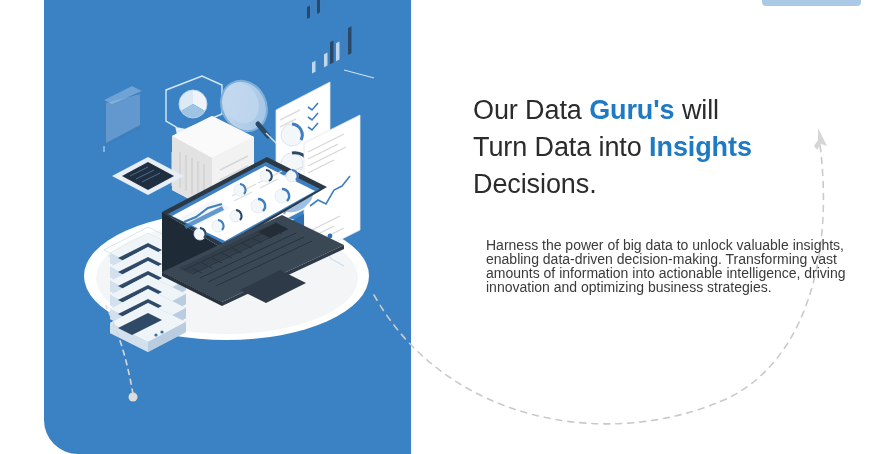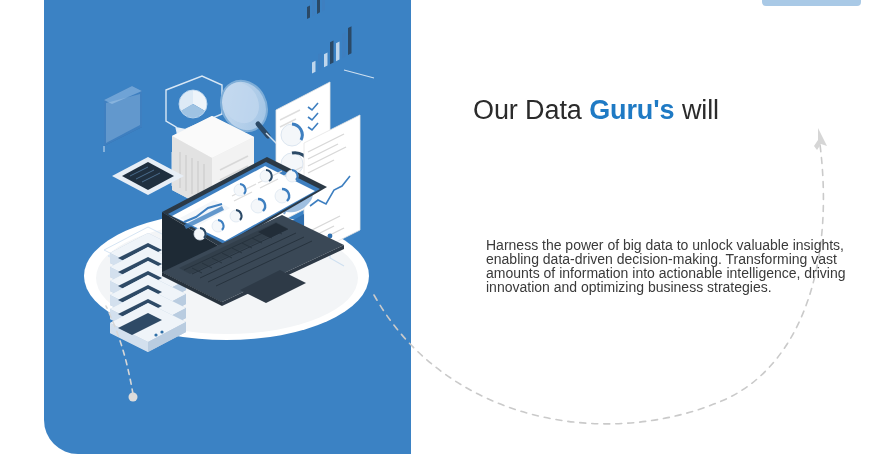--- a/index.html
+++ b/index.html
@@ -392,17 +392,21 @@
 
     <path d="M330 295 C400 420 560 452 680 400 C760 364 792 258 775 137" fill="none" stroke="#CACACA" stroke-width="1.6" stroke-dasharray="6 6" stroke-linecap="round"></path>
 
     <path d="M774 128 L783 146 L777 144 L773 150 L770 146 L774 140 Z" fill="#D6D6D6"></path>
   </svg>
 
   <div id="headline">
     <div>
       <span>Our Data </span><span class="accent">Guru's</span><span> will</span>
     </div>
+    <div>
+      <span>Turn Data into </span><span class="accent">Insights</span>
+    </div>
+    <div>Decisions.</div>
   </div>
 
   <div id="body-copy">Harness the power of big data to unlock valuable insights, enabling data-driven decision-making. Transforming vast amounts of information into actionable intelligence, driving innovation and optimizing business strategies.</div>
 
 </div>
 
 </body></html>

